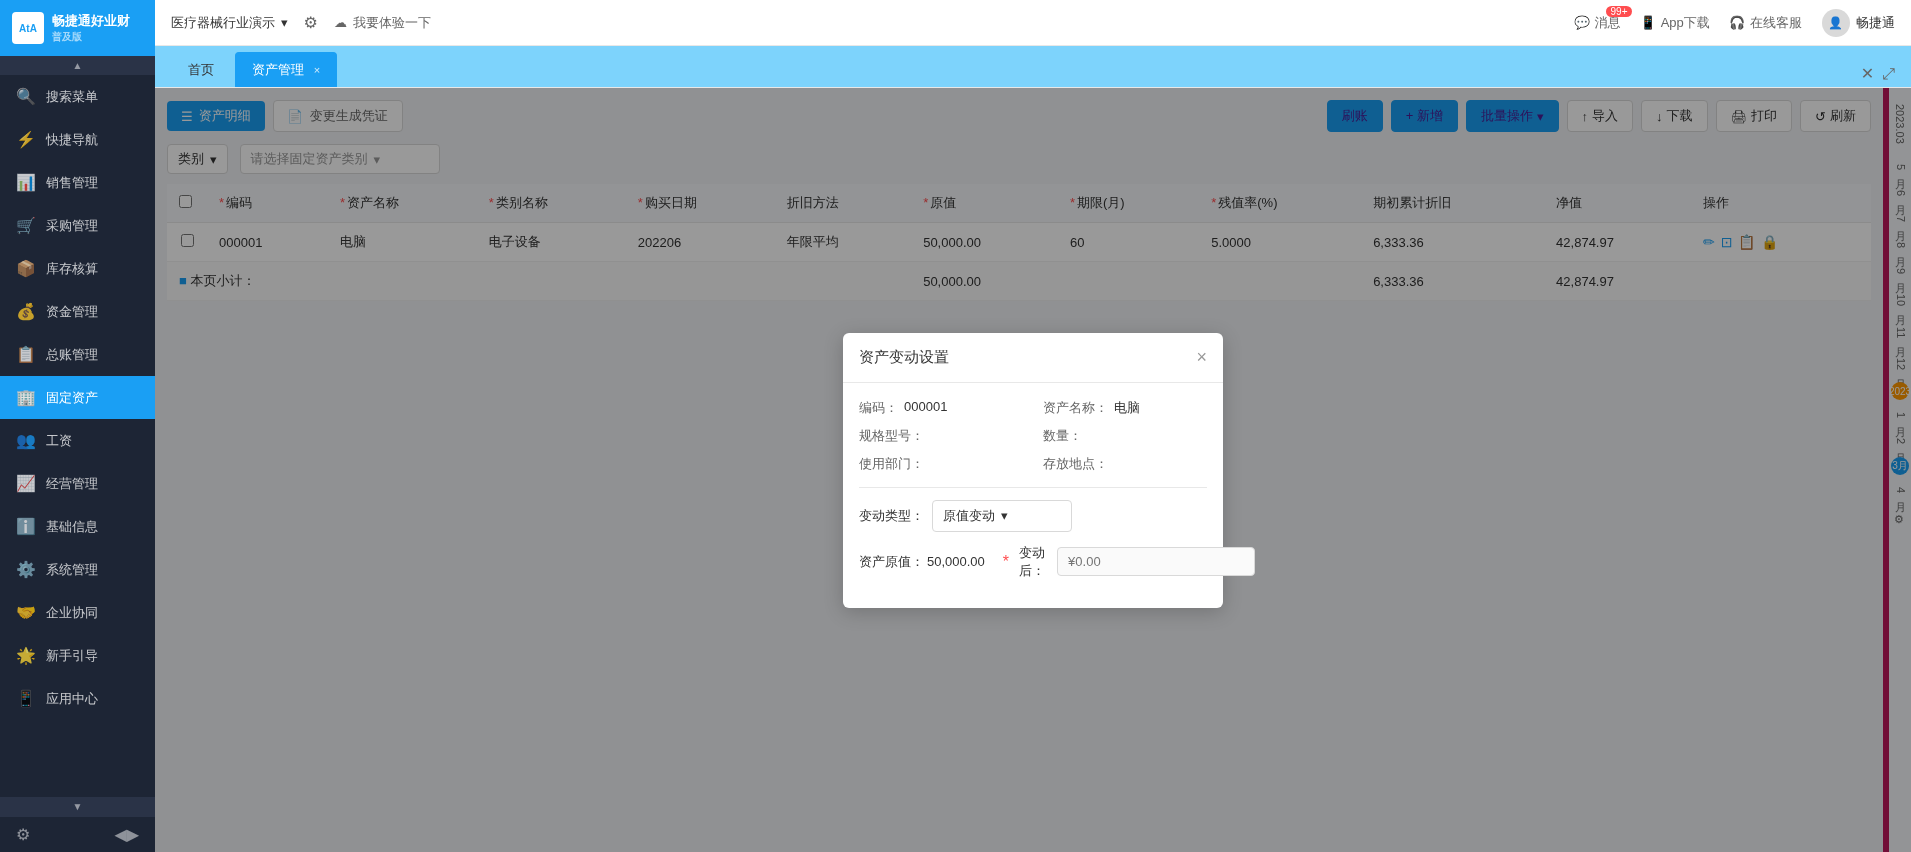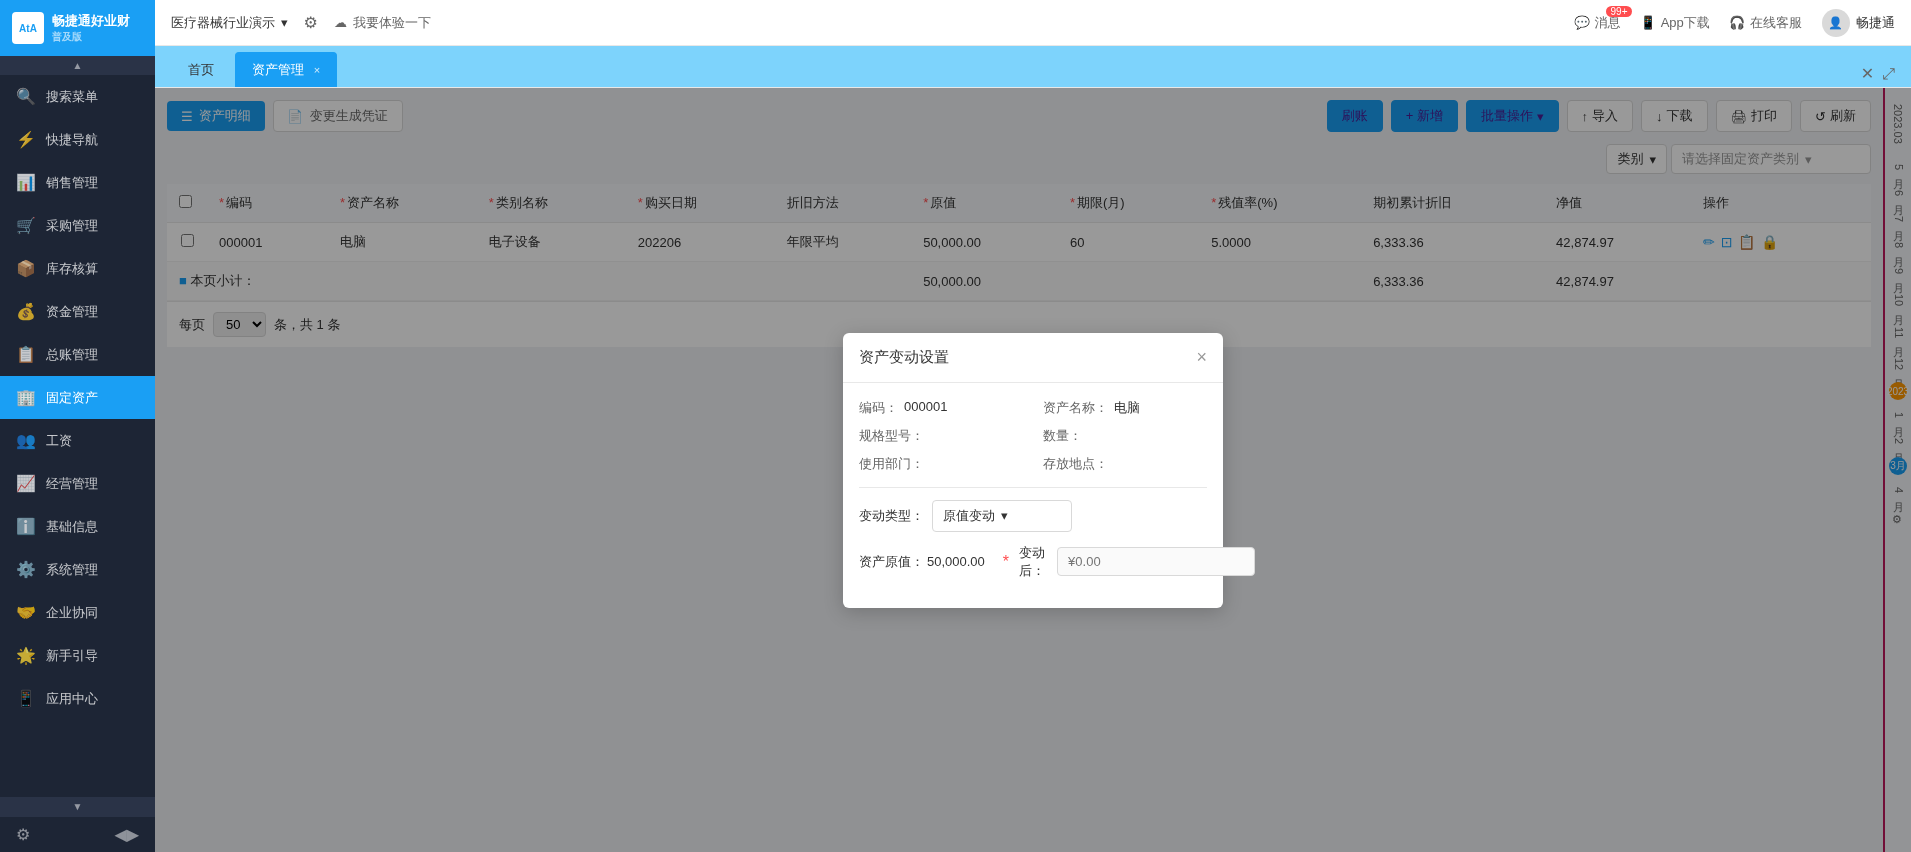--- a/index.html
+++ b/index.html
@@ -89,21 +89,21 @@
     .spacer { flex: 1; }
     .btn-action {
       padding: 6px 14px; border-radius: 4px; border: 1px solid #d9d9d9;
       background: #fff; color: #333; font-size: 13px; cursor: pointer;
       display: flex; align-items: center; gap: 4px;
     }
     .btn-action.primary { background: #1a9ff4; color: #4c1d95; border-color: #1a9ff4; }
     .btn-action.batch { background: #1a9ff4; color: #4c1d95; border-color: #1a9ff4; }
 
     
-    .filter-row { display: flex; align-items: center; gap: 4px; margin-bottom: 10px; justify-content: flex-end; }
+    .filter-row { display: flex; align-items: center; gap: 12px; margin-bottom: 10px; }
     .filter-select {
       border: 1px solid #d9d9d9; border-radius: 4px; padding: 5px 10px;
       font-size: 13px; background: #fff; display: flex; align-items: center;
       gap: 6px; cursor: pointer; color: #333;
     }
     .filter-select-wide {
       border: 1px solid #d9d9d9; border-radius: 4px; padding: 5px 10px;
       font-size: 13px; background: #fff; display: flex; align-items: center;
       gap: 6px; cursor: pointer; color: #999; min-width: 200px;
     }
@@ -116,21 +116,21 @@
     }
     .data-table td { padding: 10px 12px; border-bottom: 1px solid #f0f0f0; color: #333; white-space: nowrap; }
     .data-table .required-star { color: #ff4d4f; margin-right: 2px; }
     .data-table .subtotal-row td { background: #fafafa; font-weight: 500; }
     .data-table .action-icons { display: flex; gap: 6px; color: #1a9ff4; font-size: 14px; }
     .data-table .action-icons span { cursor: pointer; }
     .checkbox-col { width: 40px; text-align: center; }
 
     
     .right-sidebar {
-      width: 28px; background: #f5f7fa; border-left: 2px solid #be185d;
+      width: 28px; background: #f5f7fa; border-left: 6px solid #be185d;
       display: flex; flex-direction: column; align-items: center; padding: 8px 0;
       font-size: 11px; color: #666; gap: 4px;
     }
     .right-sidebar-item { writing-mode: vertical-rl; padding: 8px 4px; cursor: pointer; color: #666; font-size: 11px; }
     .right-sidebar-badge { background: #ff9800; color: #fff; border-radius: 50%; width: 18px; height: 18px; display: flex; align-items: center; justify-content: center; font-size: 10px; cursor: pointer; }
 
     
     .pagination-row {
       display: flex; align-items: center; gap: 8px; padding: 10px 12px;
       background: #fff; border-top: 1px solid #e8e8e8; font-size: 13px; color: #333;
@@ -419,27 +419,20 @@
             <td>50,000.00</td>
             <td></td>
             <td></td>
             <td>6,333.36</td>
             <td>42,874.97</td>
             <td></td>
           </tr>
         </tbody>
       </table>
 
-      <div class="pagination-row">
-        <span>每页</span>
-        <select class="pagination-select">
-          <option>50</option>
-        </select>
-        <span>条，共 1 条</span>
-      </div>
     </div>
 
     <div class="right-sidebar">
       <div class="right-sidebar-item" style="font-size:11px;color:#666;">2023.03</div>
       <div class="right-sidebar-item">5月</div>
       <div class="right-sidebar-item">6月</div>
       <div class="right-sidebar-item">7月</div>
       <div class="right-sidebar-item">8月</div>
       <div class="right-sidebar-item">9月</div>
       <div class="right-sidebar-item">10月</div>

